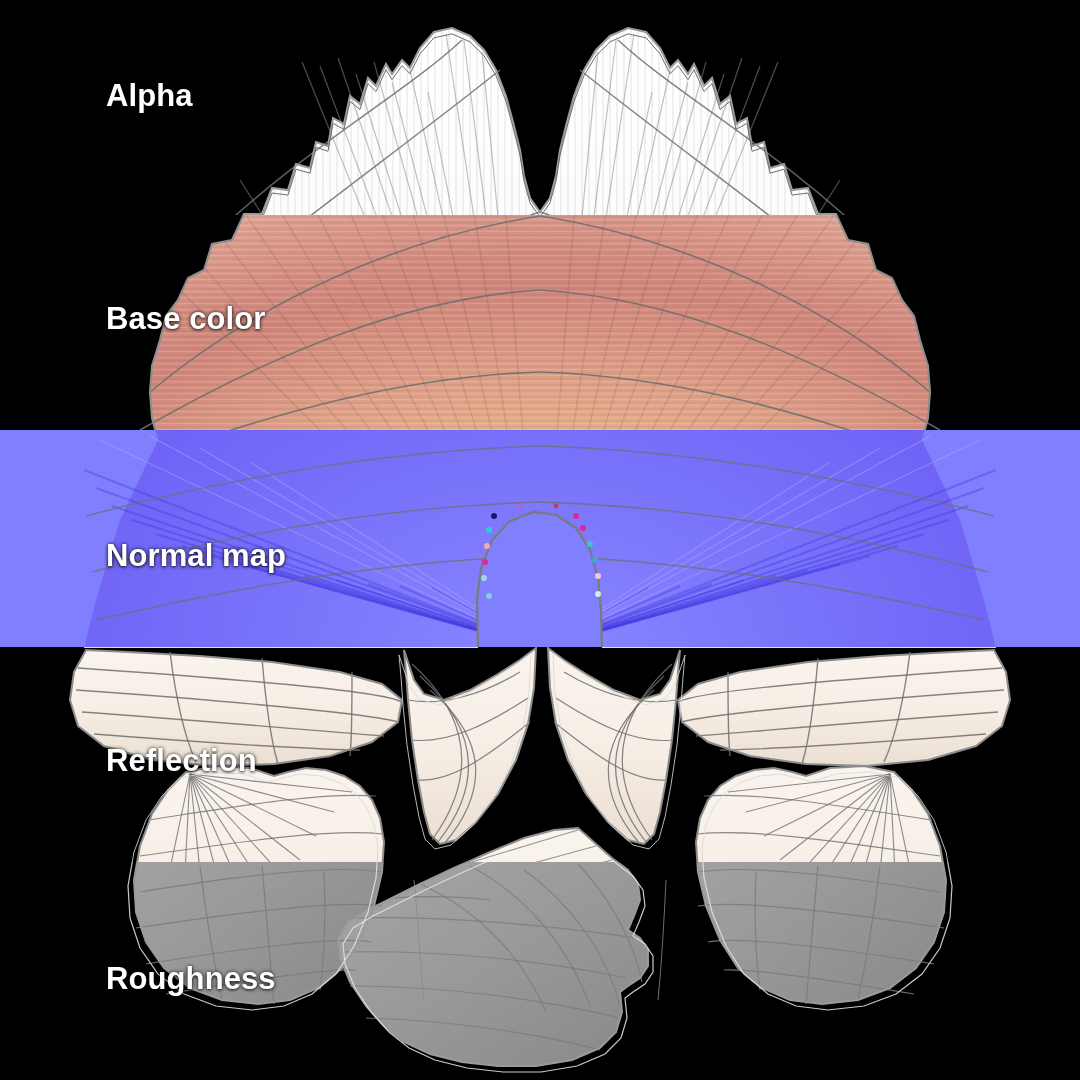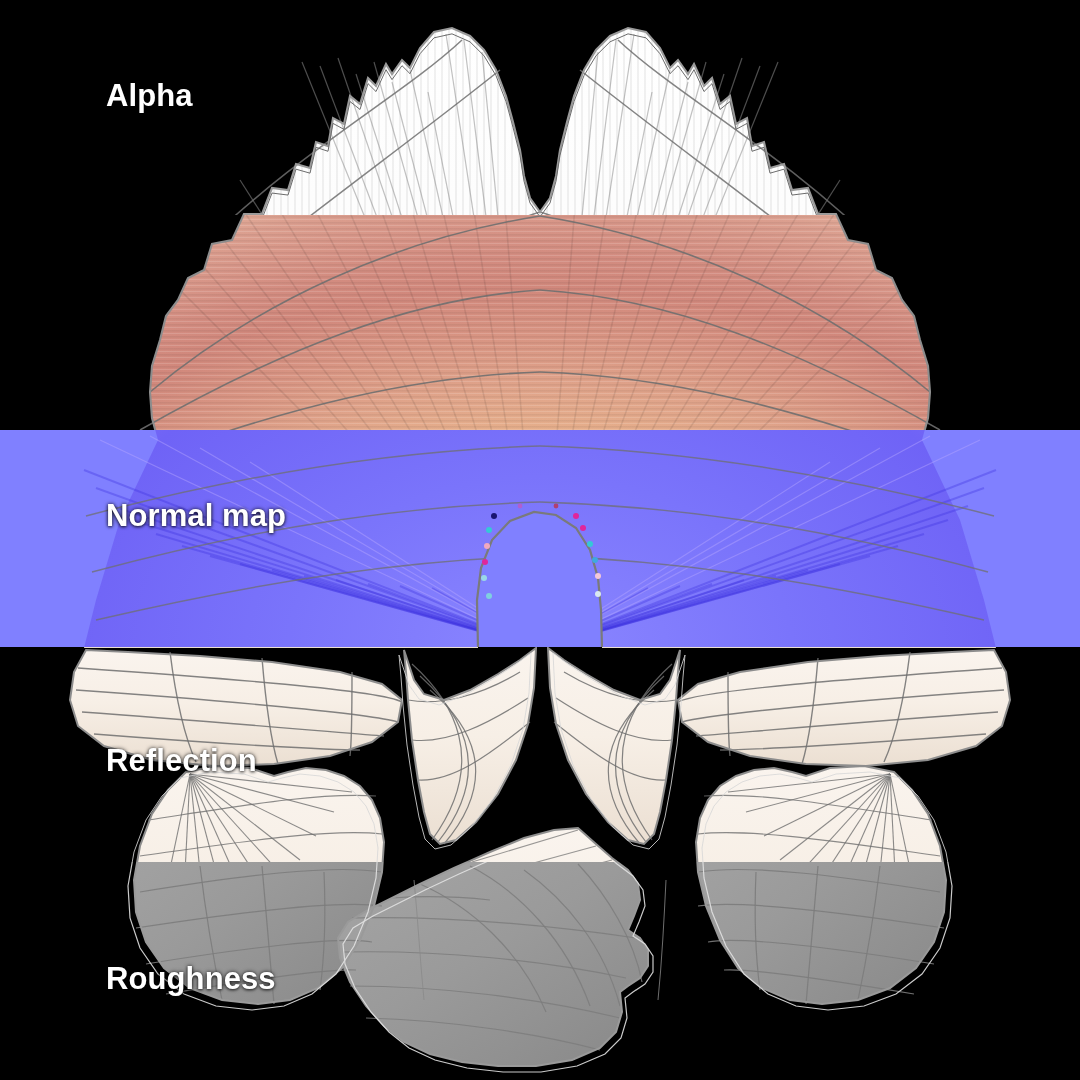--- a/index.html
+++ b/index.html
@@ -543,17 +543,18 @@
         <g fill="none" stroke="#e2e2e2" stroke-width="1.2" opacity="0.9">
           <use href="#gFanL" transform="translate(-6,6)"></use>
           <use href="#gFanR" transform="translate(6,6)"></use>
           <use href="#gScaleC" transform="translate(5,6)"></use>
         </g>
       </g>
     </svg>
   </div>
 
   <div class="label" style="top:80px">Alpha</div>
-  <div class="label" style="top:500px">Normal map</div>
+  <div class="label" style="top:303px">Base color</div>
+  <div class="label" style="top:540px">Normal map</div>
   <div class="label" style="top:963px">Roughness</div>
   <div class="label" style="top:745px">Reflection</div>
 
 </div>
 
 </body></html>

